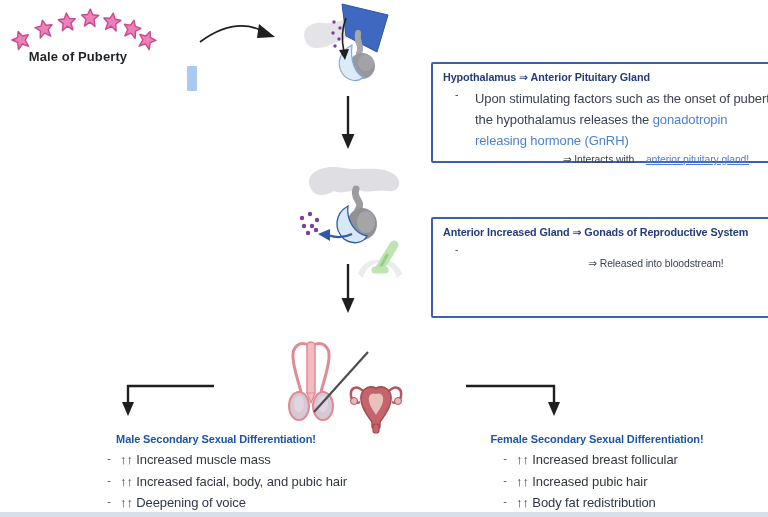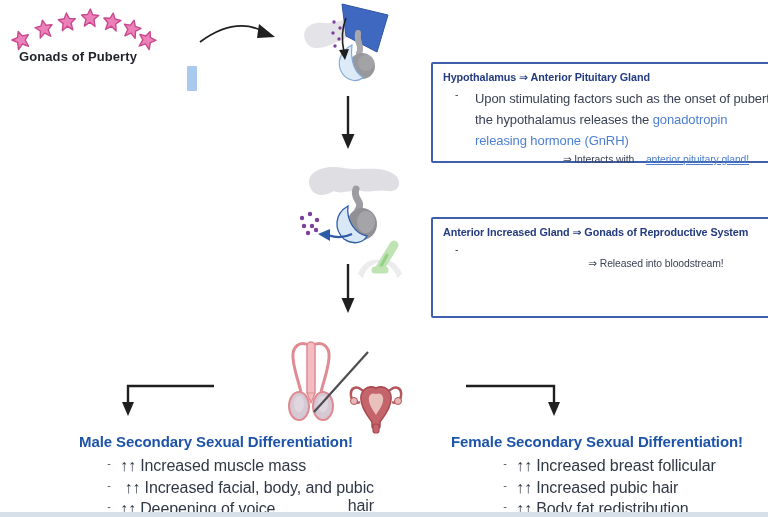--- a/index.html
+++ b/index.html
@@ -30,27 +30,27 @@
   .box-body{font-size:13px;line-height:1.62;color:#3b4254;letter-spacing:-.1px;white-space:pre;}
   .box-footer{font-size:10.4px;color:#3b4254;text-align:center;padding-left:48px;margin-top:2px;letter-spacing:-.1px;}
   .seg-plain{color:#3b4254;}
   .seg-blue{color:#4d7fd1;}
   .seg-purple{color:#7a6fb8;}
   .seg-link{color:#4d7fd1;text-decoration:underline;cursor:pointer;margin-left:9px;}
   
   .diff-section{position:absolute;top:433px;}
   #male-section{left:58px;width:316px;}
   #female-section{left:440px;width:314px;}
-  .diff-heading{font-size:15px;font-weight:bold;color:#1d54a8;text-align:center;letter-spacing:-.1px;}
+  .diff-heading{font-size:11px;font-weight:bold;color:#1d54a8;text-align:center;letter-spacing:-.1px;}
   .list{margin-top:7px;}
   .li-row{display:flex;align-items:flex-start;height:21.5px;}
   .dash{width:22px;text-align:center;color:#4a4f5a;font-size:11px;flex:0 0 auto;}
   #male-section .dash{margin-left:40px;}
   #female-section .dash{margin-left:54px;}
-  .li-text{font-size:16px;color:#303846;letter-spacing:-.1px;text-align:right;}
+  .li-text{font-size:13px;color:#303846;letter-spacing:-.1px;text-align:right;}
   
   #bottom-strip{position:absolute;left:0;top:512px;width:768px;height:5px;background:#d7dfe9;}
   svg{display:block;}
 </style>
 </head>
 <body>
 
 <div id="canvas">
 
   <div id="stars">
@@ -70,21 +70,21 @@
       <polygon points="10,1 12.5,6.6 18.6,7.2 14,11.3 15.3,18.3 10,14.2 4.7,18.3 6,11.3 1.4,7.2 7.5,6.6" fill="#ec80b9" stroke="#c9498f" stroke-width="1.4" stroke-linejoin="round"></polygon>
       </svg>
       <svg class="star" width="20" height="20" viewBox="0 0 20 20" style="left:117px;top:15px;transform:rotate(14deg)">
       <polygon points="10,1 12.5,6.6 18.6,7.2 14,11.3 15.3,18.3 10,14.2 4.7,18.3 6,11.3 1.4,7.2 7.5,6.6" fill="#ec80b9" stroke="#c9498f" stroke-width="1.4" stroke-linejoin="round"></polygon>
       </svg>
       <svg class="star" width="20" height="20" viewBox="0 0 20 20" style="left:132px;top:26px;transform:rotate(20deg)">
       <polygon points="10,1 12.5,6.6 18.6,7.2 14,11.3 15.3,18.3 10,14.2 4.7,18.3 6,11.3 1.4,7.2 7.5,6.6" fill="#ec80b9" stroke="#c9498f" stroke-width="1.4" stroke-linejoin="round"></polygon>
       </svg>
     </div>
 
-  <div id="onset-label">Gonads of Puberty</div>
+  <div id="onset-label">Male of Puberty</div>
 
   <svg class="abs" style="left:195px;top:14px" width="88" height="36" viewBox="0 0 88 36">
     <path d="M5,28 Q40,2 70,18" fill="none" stroke="#1f1f1f" stroke-width="1.8"></path>
     <polygon points="64,10 80,23 62,24" fill="#1f1f1f"></polygon>
   </svg>
 
   <div id="blue-rect"></div>
 
   <svg class="abs" style="left:300px;top:2px" width="100" height="88" viewBox="0 0 100 88">
     <path d="M6,40 C0,28 10,19 24,21 C34,22 44,18 52,14 C60,11 71,12 73,19 C75,25 66,29 58,31 C48,34 40,39 30,43 C20,47 10,48 6,40 Z" fill="#e4e4e8"></path>

